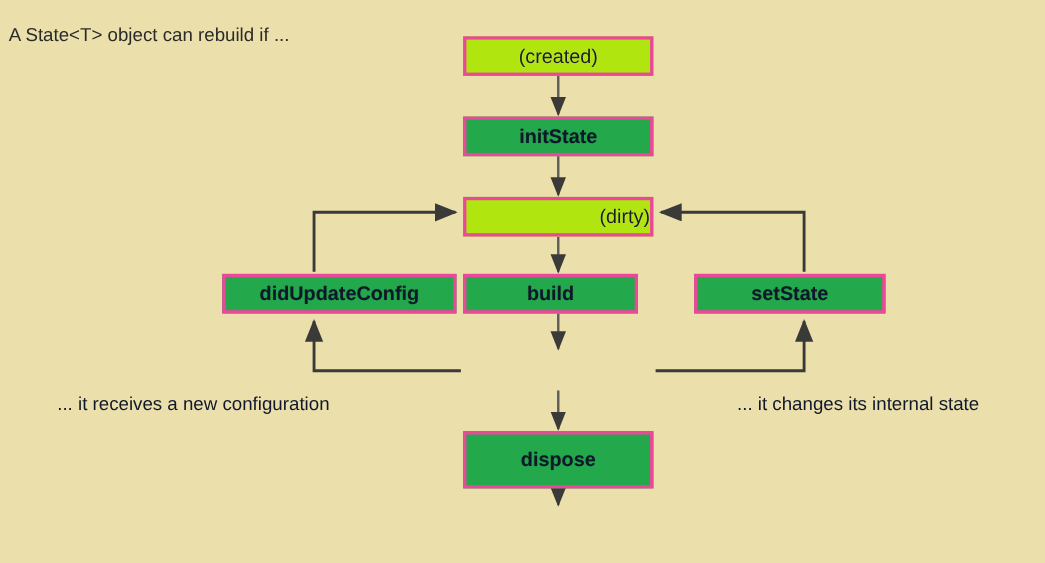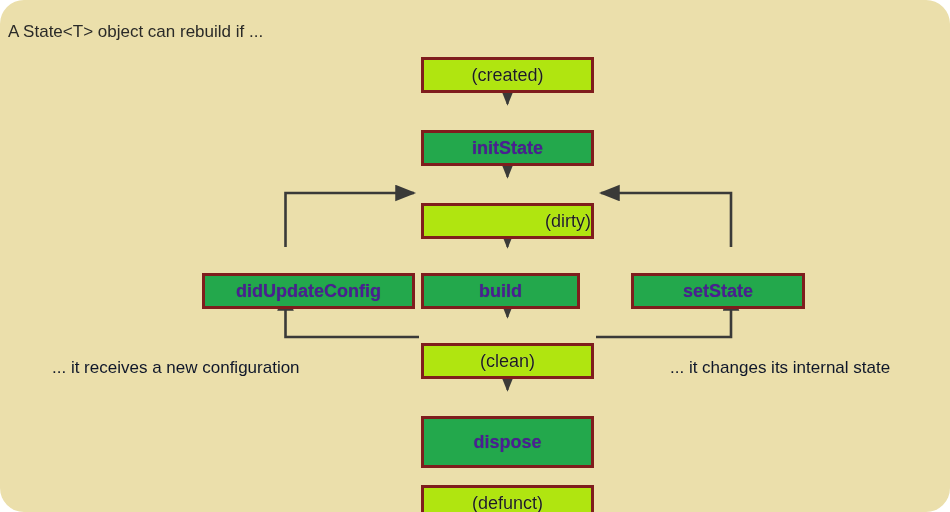--- a/index.html
+++ b/index.html
@@ -7,51 +7,49 @@
     padding: 0;
     background: #ffffff;
   }
   #canvas {
     position: relative;
     width: 950px;
     height: 512px;
     background: #ebdfab;
     font-family: "Liberation Sans", sans-serif;
     overflow: hidden;
-    border-radius: 24px;
   }
   #svg-layer {
     position: absolute;
     left: 0;
     top: 0;
     width: 950px;
     height: 512px;
     pointer-events: none;
   }
   .node {
     position: absolute;
     box-sizing: border-box;
-    border: 3px solid #7f1d1d;
+    border: 3px solid #ec4899;
     display: flex;
     align-items: center;
     justify-content: center;
     font-size: 18px;
     line-height: 1;
     white-space: nowrap;
     z-index: 3;
-    margin-top: 24px;
   }
   .node.state {
     background: #b0e510;
     color: #1d1d1d;
     text-shadow: 0 0 1px rgba(255,255,255,0.45);
   }
   .node.method {
     background: #23a84c;
-    color: #4c1d95;
+    color: #0f172a;
     font-weight: bold;
     text-shadow: 0 0 1px rgba(0,0,0,0.25);
   }
   .caption {
     position: absolute;
     font-size: 17px;
     color: #0f172a;
     white-space: nowrap;
     z-index: 4;
   }
@@ -114,29 +112,23 @@
   </div>
 
   <div class="node method" style="left:421px; top:249px; width:159px; height:36px;">
     <span>build</span>
   </div>
 
   <div class="node method" style="left:631px; top:249px; width:174px; height:36px;">
     <span>setState</span>
   </div>
 
-  <div class="node state" style="left:421px; top:319px; width:173px; height:36px;">
-    <span>(clean)</span>
-  </div>
 
   <div class="node method" style="left:421px; top:392px; width:173px; height:52px;">
     <span>dispose</span>
   </div>
 
-  <div class="node state" style="left:421px; top:461px; width:173px; height:36px;">
-    <span>(defunct)</span>
-  </div>
 
   <div class="caption" style="left:52px; top:358px;">... it receives a new configuration</div>
 
   <div class="caption" style="left:670px; top:358px;">... it changes its internal state</div>
 
 </div>
 
 </body></html>

